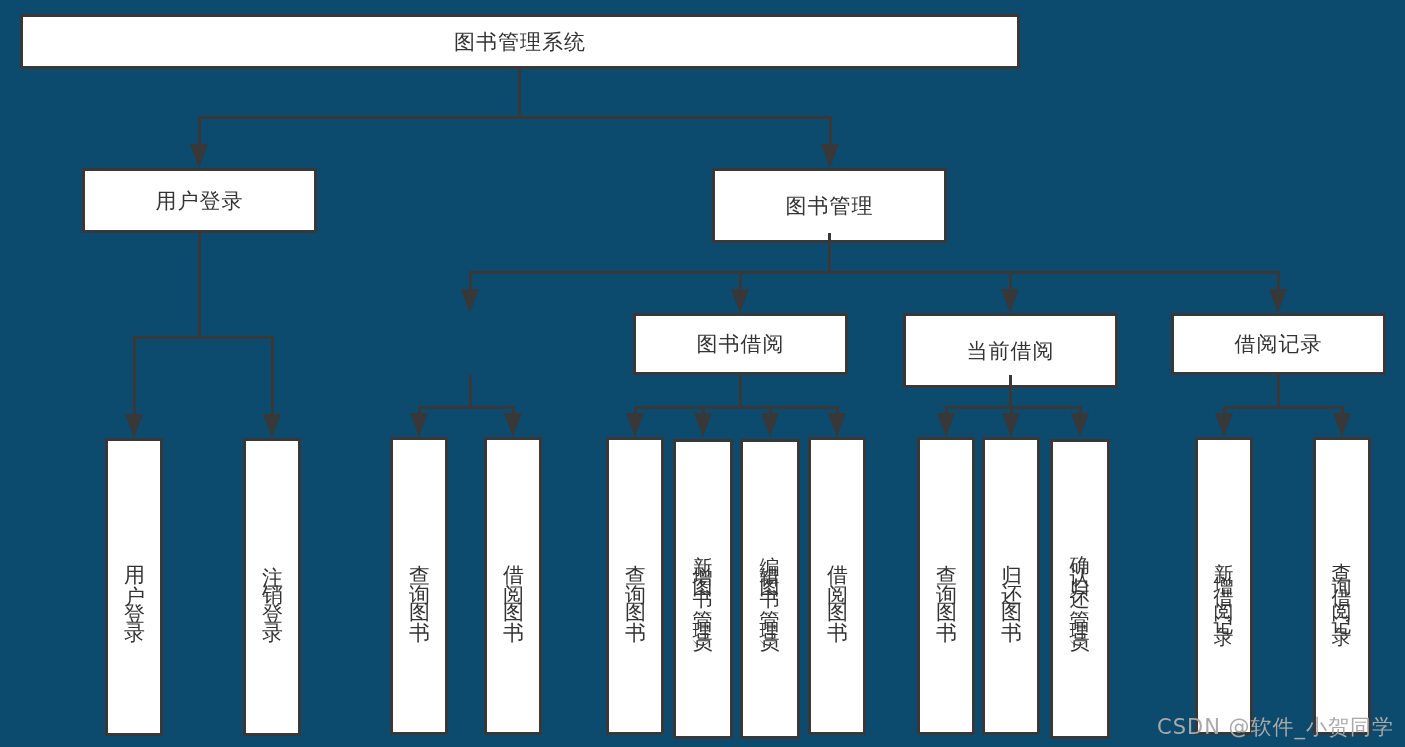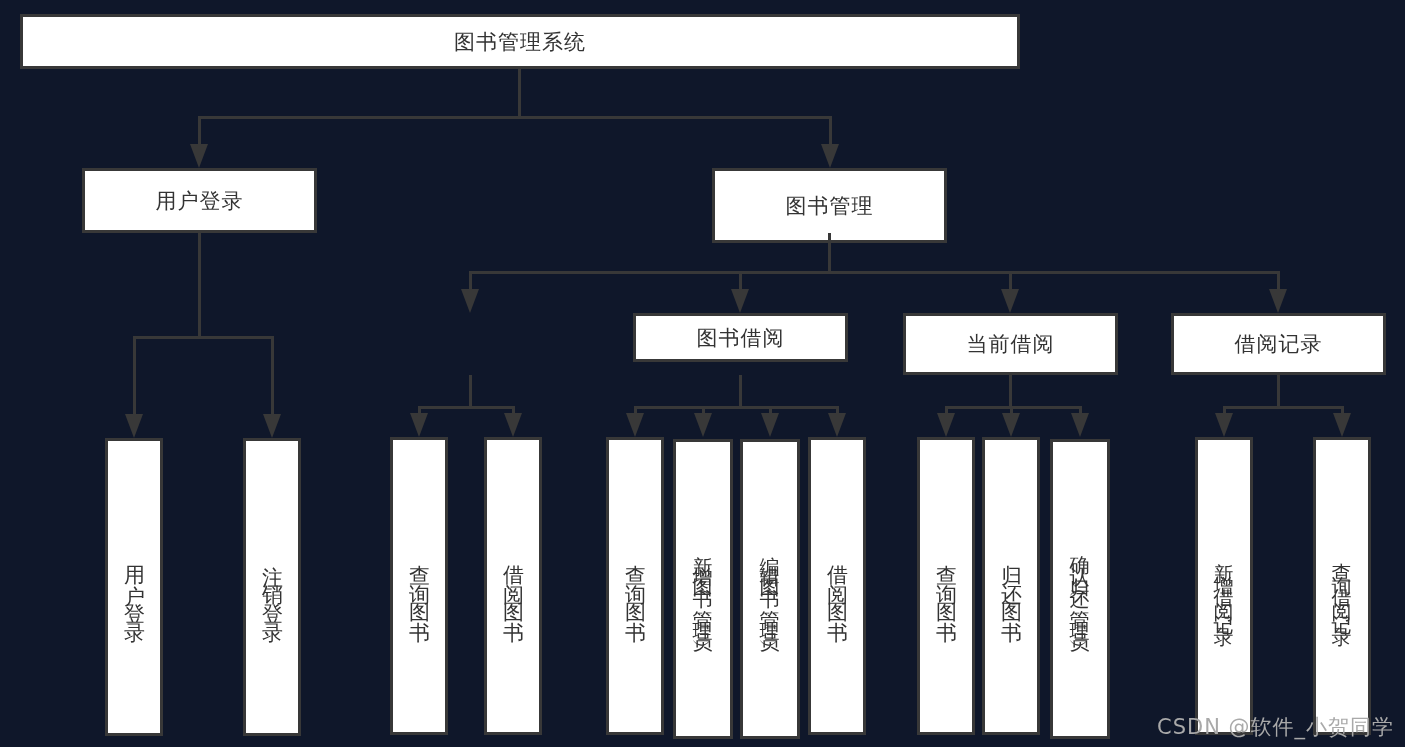--- a/index.html
+++ b/index.html
@@ -1,17 +1,17 @@
 <!DOCTYPE html>
 <html><head>
 <meta charset="utf-8">
 <style>
   html,body{margin:0;padding:0;background:#fff;}
   .canvas{
-    position:relative;width:1405px;height:747px;background:#0f172a;overflow:hidden;
+    position:relative;width:1405px;height:747px;background:#0c4a6e;overflow:hidden;
     font-family:"DejaVu Sans","Liberation Sans",sans-serif;color:#333;
   }
   .hbox{
     position:absolute;box-sizing:border-box;border:3px solid #383838;background:#fff;
     display:flex;align-items:center;justify-content:center;
     font-size:21px;letter-spacing:1px;color:#333;
   }
   .vbox{
     position:absolute;box-sizing:border-box;border:3px solid #383838;background:#fff;
     display:flex;align-items:center;justify-content:center;
@@ -36,22 +36,22 @@
 </head>
 <body>
 
 <div class="canvas">
 
   <div class="hbox" style="left:20px;top:14px;width:1000px;height:55px">图书管理系统</div>
 
   <div class="hbox" style="left:82px;top:168px;width:235px;height:65px">用户登录</div>
   <div class="hbox" style="left:712px;top:168px;width:235px;height:75px">图书管理</div>
 
-  <div class="hbox" style="left:633px;top:313px;width:215px;height:49px">图书借阅</div>
-  <div class="hbox" style="left:903px;top:313px;width:215px;height:62px">当前借阅</div>
+  <div class="hbox" style="left:633px;top:313px;width:215px;height:62px">图书借阅</div>
+  <div class="hbox" style="left:903px;top:313px;width:215px;height:75px">当前借阅</div>
   <div class="hbox" style="left:1171px;top:313px;width:215px;height:62px">借阅记录</div>
 
   <div class="vbox" style="left:105px;top:438px;width:58px;height:298px">
     <span class="vt vt4">用户登录</span>
   </div>
   <div class="vbox" style="left:243px;top:438px;width:58px;height:298px">
     <span class="vt vt4">注销登录</span>
   </div>
 
   <div class="vbox" style="left:390px;top:437px;width:58px;height:298px">

